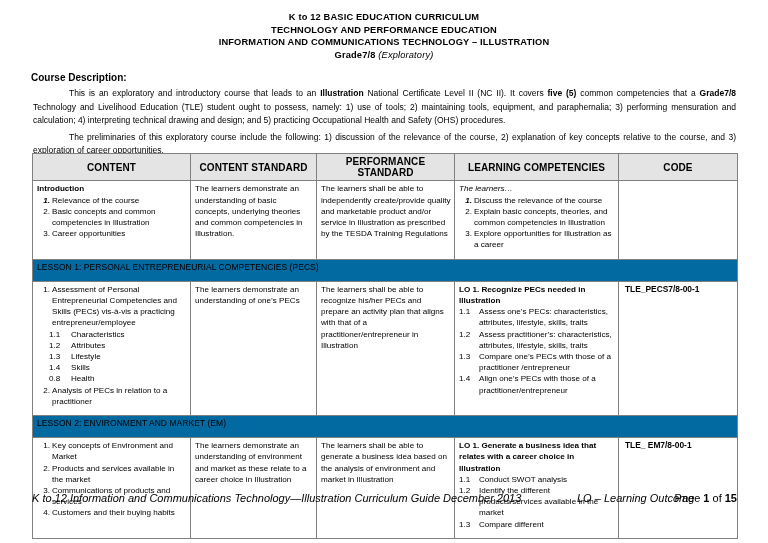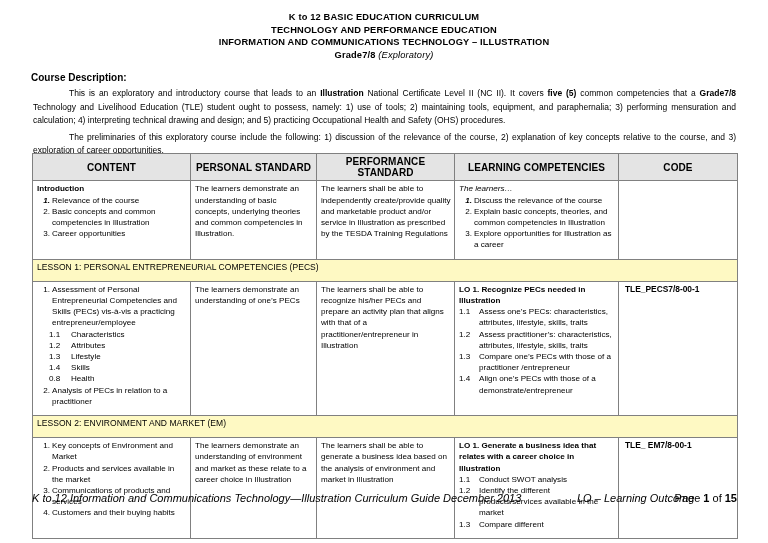--- a/index.html
+++ b/index.html
@@ -90,21 +90,21 @@
   .col-code      { width: 119px; }
 
   td.cell { height: auto; }
 
   
   td.lesson-banner {
     font-weight: bold;
     font-size: 8.5px;
     padding: 1px 3px 1px 4px;
     letter-spacing: 0.05px;
-    background: #fef9c3;
+    background: #0369a1;
   }
   .li {
     position: relative;
     padding-left: 15px;
     margin: 0;
   }
   .li > .num {
     position: absolute;
     left: 0;
     top: 0;
@@ -192,21 +192,21 @@
     <colgroup>
       <col class="col-content">
         <col class="col-cstd">
         <col class="col-pstd">
         <col class="col-lc">
         <col class="col-code">
     </colgroup>
     <thead>
       <tr>
         <th>CONTENT</th>
-        <th>PERSONAL STANDARD</th>
+        <th>CONTENT STANDARD</th>
         <th>PERFORMANCE STANDARD</th>
         <th>LEARNING COMPETENCIES</th>
         <th>CODE</th>
       </tr>
     </thead>
     <tbody id="table-body">
         <tr>
           <td class="cell">
             <div class="cell-title">Introduction</div>
             <div>
@@ -244,21 +244,21 @@
           </td>
           <td class="cell">The learners demonstrate an understanding of
 one’s PECs</td>
           <td class="cell">The learners shall be able to recognize his/her PECs and prepare an activity plan that aligns with that of a practitioner/entrepreneur in Illustration</td>
           <td class="cell">
             <div class="lo-title">LO 1. Recognize PECs needed in Illustration</div>
             <div>
               <div class="li lc-sub"><span class="num">1.1</span><span>Assess one’s PECs: characteristics, attributes, lifestyle, skills, traits</span></div>
               <div class="li lc-sub"><span class="num">1.2</span><span>Assess practitioner’s: characteristics, attributes, lifestyle, skills, traits</span></div>
               <div class="li lc-sub"><span class="num">1.3</span><span>Compare one’s PECs with those of a practitioner /entrepreneur</span></div>
-              <div class="li lc-sub"><span class="num">1.4</span><span>Align one’s PECs with those of a demonstrate/entrepreneur</span></div>
+              <div class="li lc-sub"><span class="num">1.4</span><span>Align one’s PECs with those of a practitioner/entrepreneur</span></div>
             </div>
           </td>
           <td class="cell"><span class="code-text">TLE_PECS7/8-00-1</span></td>
         </tr>
         <tr>
           <td class="lesson-banner" colspan="5">LESSON 2:  ENVIRONMENT AND MARKET (EM)</td>
         </tr>
         <tr>
           <td class="cell">
             <div>

